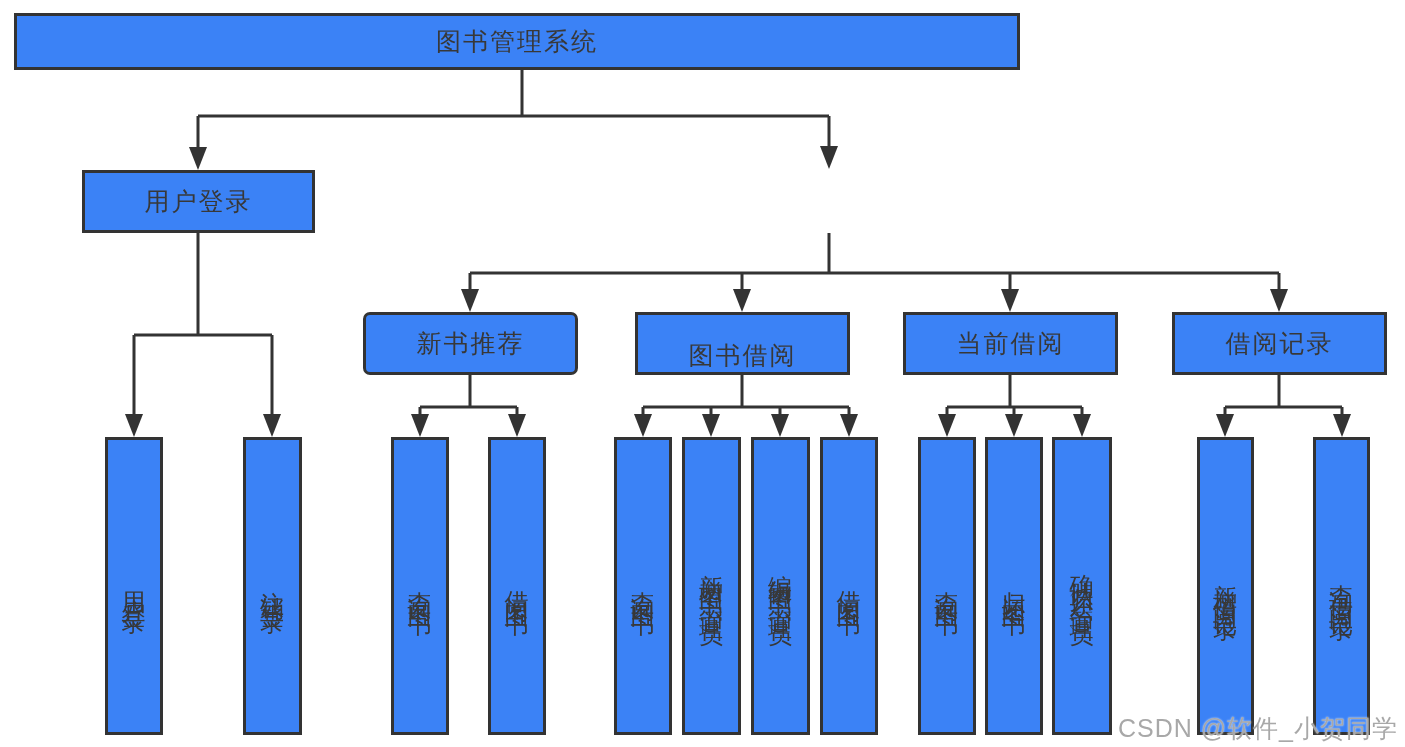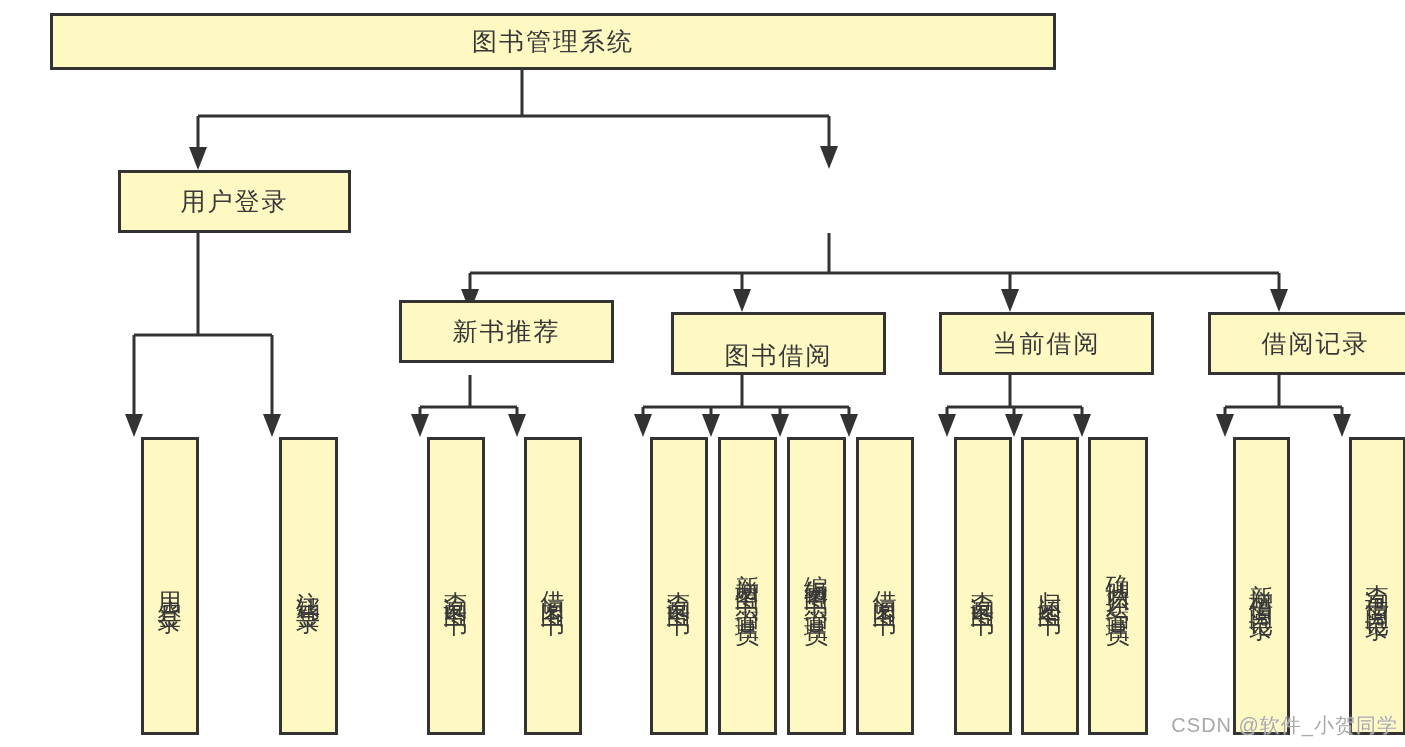--- a/index.html
+++ b/index.html
@@ -6,39 +6,38 @@
   .canvas{
     position:relative;
     width:1405px;height:747px;
     background:#ffffff;
     font-family:"Liberation Sans","DejaVu Sans",sans-serif;
     overflow:hidden;
   }
   .connectors{position:absolute;left:0;top:0;width:1405px;height:747px;}
   .node{
     position:absolute;box-sizing:border-box;
-    background:#fef9c3;border:3px solid #333333;
+    background:#3b82f6;border:3px solid #333333;
     color:#383838;
     display:flex;align-items:center;justify-content:center;
     text-align:center;
-    margin-left:36px;
   }
   .h-node{font-size:25px;letter-spacing:2px;}
   .root-node{font-size:25px;letter-spacing:2px;}
   .v-node .vtext{
     writing-mode:vertical-rl;
     text-orientation:mixed;
     font-size:24px;
     letter-spacing:7px;
     line-height:1.05;
   }
   .watermark{
     position:absolute;
     right:7px;top:712px;
-    font-size:20px;
+    font-size:25px;
     letter-spacing:1px;
     color:#a8a8a8;
     text-shadow:0 0 2px rgba(255,255,255,0.9);
     white-space:nowrap;
   }
 </style>
 </head>
 <body>
 
 <div class="canvas">
@@ -84,21 +83,21 @@
   </svg>
 
   <div class="node h-node root-node" style="left:14px;top:13px;width:1006px;height:57px;">
     <span>图书管理系统</span>
   </div>
 
   <div class="node h-node" style="left:82px;top:170px;width:233px;height:63px;">
     <span>用户登录</span>
   </div>
 
-  <div class="node h-node" style="left:363px;top:300px;width:215px;height:63px;">
+  <div class="node h-node" style="left:363px;top:312px;width:215px;height:63px;border-radius:7px;">
     <span>新书推荐</span>
   </div>
   <div class="node h-node" style="left:635px;top:312px;width:215px;height:63px;align-items:flex-end;">
     <span>图书借阅</span>
   </div>
   <div class="node h-node" style="left:1172px;top:312px;width:215px;height:63px;">
     <span>借阅记录</span>
   </div>
   <div class="node h-node" style="left:903px;top:312px;width:215px;height:63px;">
     <span>当前借阅</span>

